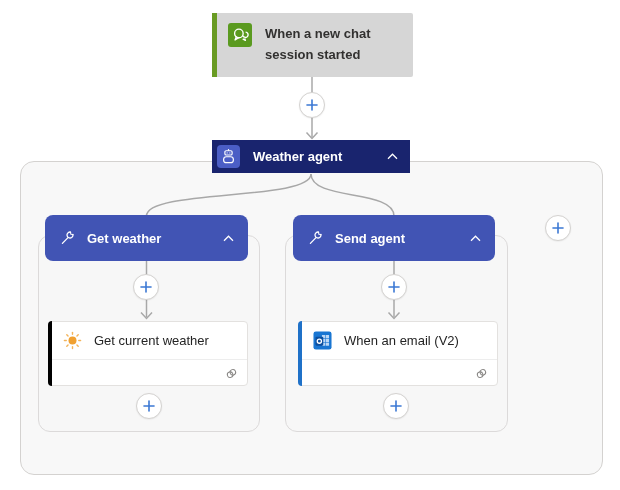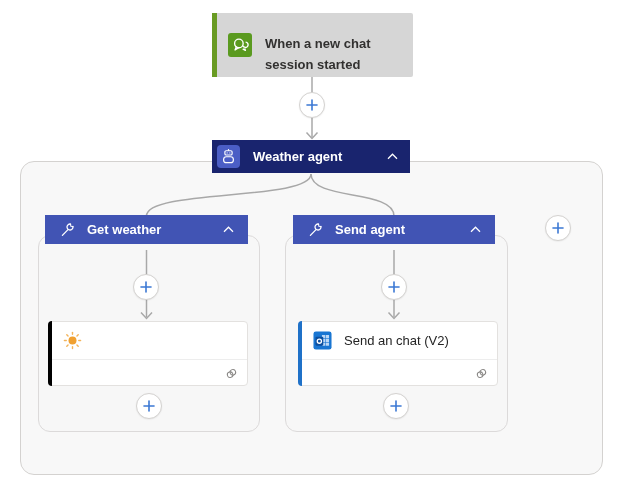--- a/index.html
+++ b/index.html
@@ -18,40 +18,40 @@
   #branch-scope-a { left: 38px; }
   #branch-scope-b { left: 285px; width: 223px; }
 
   
   #connectors { position: absolute; left: 0; top: 0; width: 620px; height: 490px; z-index: 3; pointer-events: none; }
 
   
   .trigger-node {
     position: absolute; left: 212px; top: 13px; width: 201px; height: 64px;
     background: #d6d6d6; border-radius: 2px; display: flex; align-items: flex-start;
-    padding: 20px 10px 10px 16px; z-index: 5; cursor: pointer;
+    padding: 10px 10px 10px 16px; z-index: 5; cursor: pointer;
   }
   .trigger-accent { position: absolute; left: 0; top: 0; width: 5px; height: 64px; background: #699b23; }
   .trigger-icon { width: 24px; height: 24px; border-radius: 3px; background: #5a9a1f; flex: 0 0 auto;
     display: flex; align-items: center; justify-content: center; }
   .trigger-title { margin-left: 13px; width: 116px; font-size: 13px; font-weight: bold; color: #323130; line-height: 21px; }
 
   
   .agent-node {
     position: absolute; left: 212px; top: 140px; width: 198px; height: 33px;
     background: #19246e; border-radius: 0; display: flex; align-items: center;
     padding: 0 10px 0 5px; z-index: 5; cursor: pointer;
   }
   .agent-icon { width: 23px; height: 23px; border-radius: 4px; background: #4b5ec5;
     display: flex; align-items: center; justify-content: center; flex: 0 0 auto; }
   .agent-title { margin-left: 13px; color: #ffffff; font-size: 13px; font-weight: bold; flex: 1 1 auto; }
 
   
   .branch-header {
-    position: absolute; top: 215px; height: 29px; background: #4154b4; border-radius: 0;
+    position: absolute; top: 215px; height: 46px; background: #4154b4; border-radius: 8px;
     display: flex; align-items: center; padding: 0 12px 0 14px; z-index: 5; cursor: pointer;
   }
   #branch-header-a { left: 45px; width: 203px; }
   #branch-header-b { left: 293px; width: 202px; }
   .branch-title { margin-left: 12px; color: #ffffff; font-size: 13px; font-weight: bold; flex: 1 1 auto; }
 
   .chevron-btn { width: 16px; height: 14px; display: flex; align-items: center; justify-content: center; cursor: pointer; flex: 0 0 auto; }
 
   
   .action-card {
@@ -192,20 +192,21 @@
           <line x1="10" y1="1.5" x2="10" y2="3.4"></line>
             <line x1="10" y1="16.6" x2="10" y2="18.5"></line>
           <line x1="1.5" y1="10" x2="3.4" y2="10"></line>
             <line x1="16.6" y1="10" x2="18.5" y2="10"></line>
           <line x1="4" y1="4" x2="5.3" y2="5.3"></line>
             <line x1="14.7" y1="14.7" x2="16" y2="16"></line>
           <line x1="4" y1="16" x2="5.3" y2="14.7"></line>
             <line x1="14.7" y1="5.3" x2="16" y2="4"></line>
         </g>
       </svg>
+      <div class="card-title">Get current weather</div>
     </div>
     <div class="card-footer">
       <svg width="13" height="13" viewBox="0 0 14 14" fill="none" stroke="#8a8886" stroke-width="1.1">
         <g transform="rotate(-18 7 7)">
           <circle cx="5.2" cy="7.8" r="3"></circle>
           <circle cx="8.8" cy="6.2" r="3"></circle>
         </g>
       </svg>
     </div>
   </div>
@@ -219,21 +220,21 @@
           <rect x="9.4" y="4.2" width="3.6" height="3.4"></rect>
             <rect x="13.6" y="4.2" width="3.3" height="3.4"></rect>
           <rect x="9.4" y="8.2" width="3.6" height="3.4"></rect>
             <rect x="13.6" y="8.2" width="3.3" height="3.4"></rect>
           <rect x="9.4" y="12.2" width="3.6" height="3.3"></rect>
             <rect x="13.6" y="12.2" width="3.3" height="3.3"></rect>
         </g>
         <rect x="2.6" y="6" width="8.2" height="9.4" rx="1.2" fill="#0b4e9e"></rect>
         <circle cx="6.7" cy="10.7" r="2.2" fill="none" stroke="#ffffff" stroke-width="1.4"></circle>
       </svg>
-      <div class="card-title">Send an chat (V2)</div>
+      <div class="card-title">When an email (V2)</div>
     </div>
     <div class="card-footer">
       <svg width="13" height="13" viewBox="0 0 14 14" fill="none" stroke="#8a8886" stroke-width="1.1">
         <g transform="rotate(-18 7 7)">
           <circle cx="5.2" cy="7.8" r="3"></circle>
           <circle cx="8.8" cy="6.2" r="3"></circle>
         </g>
       </svg>
     </div>
   </div>

